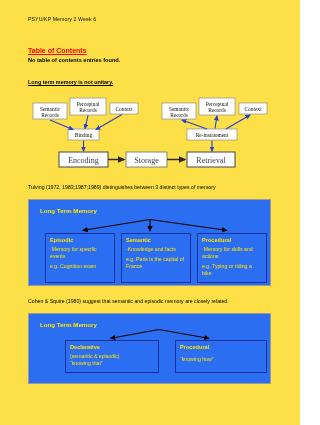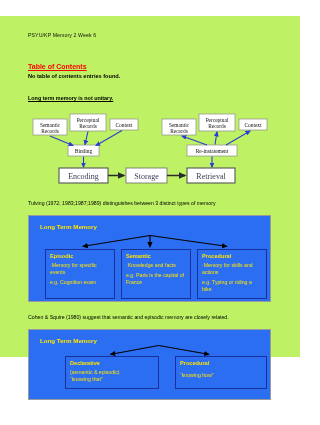--- a/index.html
+++ b/index.html
@@ -10,23 +10,23 @@
   body {
     width: 300px;
     height: 425px;
     position: relative;
     overflow: hidden;
     font-family: "Liberation Sans", sans-serif;
     color: #000000;
   }
   .page {
     position: absolute;
-    left: 0; top: 16px;
-    width: 300px; height: 341px;
-    background: #bef264;
+    left: 0; top: 0;
+    width: 300px; height: 425px;
+    background: #fde047;
   }
 
   
   .doc-header {
     position: absolute;
     left: 28px; top: 16px;
     font-size: 5.2px;
     letter-spacing: 0.1px;
     color: #111;
     white-space: nowrap;

